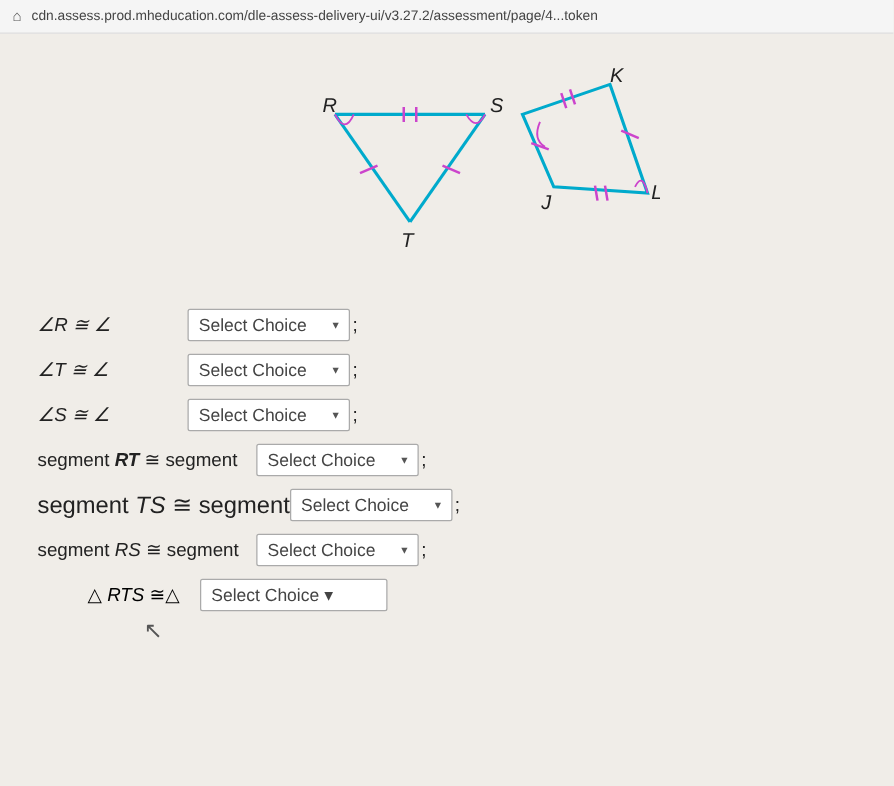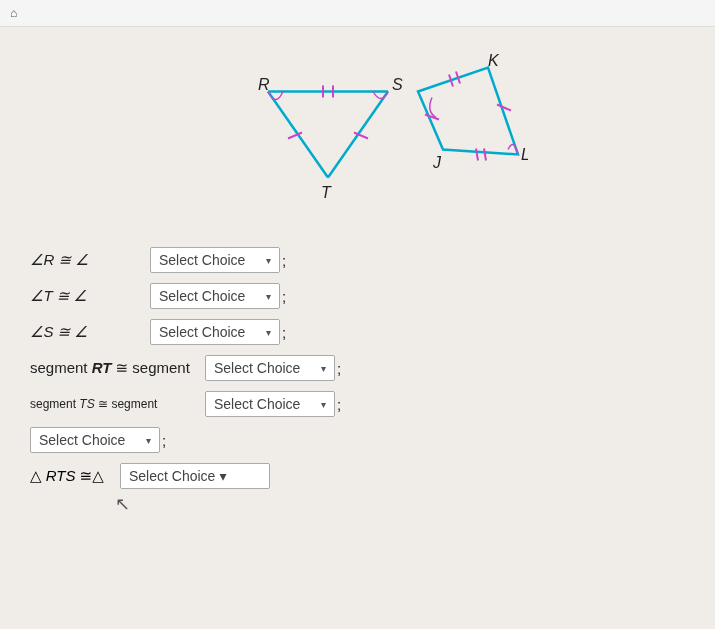--- a/index.html
+++ b/index.html
@@ -75,40 +75,42 @@
     .semicolon {
       margin-left: 2px;
       font-size: 15px;
     }
     
     .triangle-row {
       display: flex;
       align-items: center;
       margin-top: 5px;
       font-size: 15px;
+      margin-left: 40px;
     }
     .select-dropdown-wide {
       display: inline-flex;
       align-items: center;
       border: 1px solid #aaa;
       background: white;
       padding: 4px 8px;
       font-size: 14px;
       color: #444;
       cursor: pointer;
       min-width: 150px;
       gap: 4px;
       border-radius: 2px;
     }
   </style>
 </head>
 <body>
 
 <div class="address-bar">
   <span>⌂</span>
+  <span class="url-text">cdn.assess.prod.mheducation.com/dle-assess-delivery-ui/v3.27.2/assessment/page/4...token</span>
 </div>
 
 <div class="main-content">
 
   <div class="diagram-area">
     <svg class="diagram-svg" viewBox="0 0 340 175" xmlns="http://www.w3.org/2000/svg">
 
       <line x1="80" y1="42" x2="200" y2="42" stroke="#00aacc" stroke-width="2.5"></line>
       <line x1="80" y1="42" x2="140" y2="128" stroke="#00aacc" stroke-width="2.5"></line>
       <line x1="200" y1="42" x2="140" y2="128" stroke="#00aacc" stroke-width="2.5"></line>
@@ -187,29 +189,30 @@
   <div class="equation-row">
     <span style="font-size:15px; min-width:175px;">segment <span style="font-style:italic;font-weight:bold;">RT</span> ≅ segment</span>
     <div class="select-dropdown">
       <span>Select Choice</span>
       <span class="chevron">▾</span>
     </div>
     <span class="semicolon">;</span>
   </div>
 
   <div class="equation-row">
-    <span style="font-size:12px; min-width:175px;">segment <span style="font-style:italic;">TS</span> ≅ segment</span>
-    <div class="select-dropdown">
-      <span>Select Choice</span>
-      <span class="chevron">▾</span>
-    </div>
-    <span class="semicolon">;</span>
-  </div>
-
-  <div class="equation-row">
+    <span style="font-size:19px; min-width:175px;">segment <span style="font-style:italic;">TS</span> ≅ segment</span>
+    <div class="select-dropdown">
+      <span>Select Choice</span>
+      <span class="chevron">▾</span>
+    </div>
+    <span class="semicolon">;</span>
+  </div>
+
+  <div class="equation-row">
+    <span style="font-size:15px; min-width:175px;">segment <span style="font-style:italic;">RS</span> ≅ segment</span>
     <div class="select-dropdown">
       <span>Select Choice</span>
       <span class="chevron">▾</span>
     </div>
     <span class="semicolon">;</span>
   </div>
 
   <div class="triangle-row">
     <span style="font-size:15px; min-width:90px;">△ <span style="font-style:italic;">RTS</span> ≅△</span>
     <div class="select-dropdown-wide">

